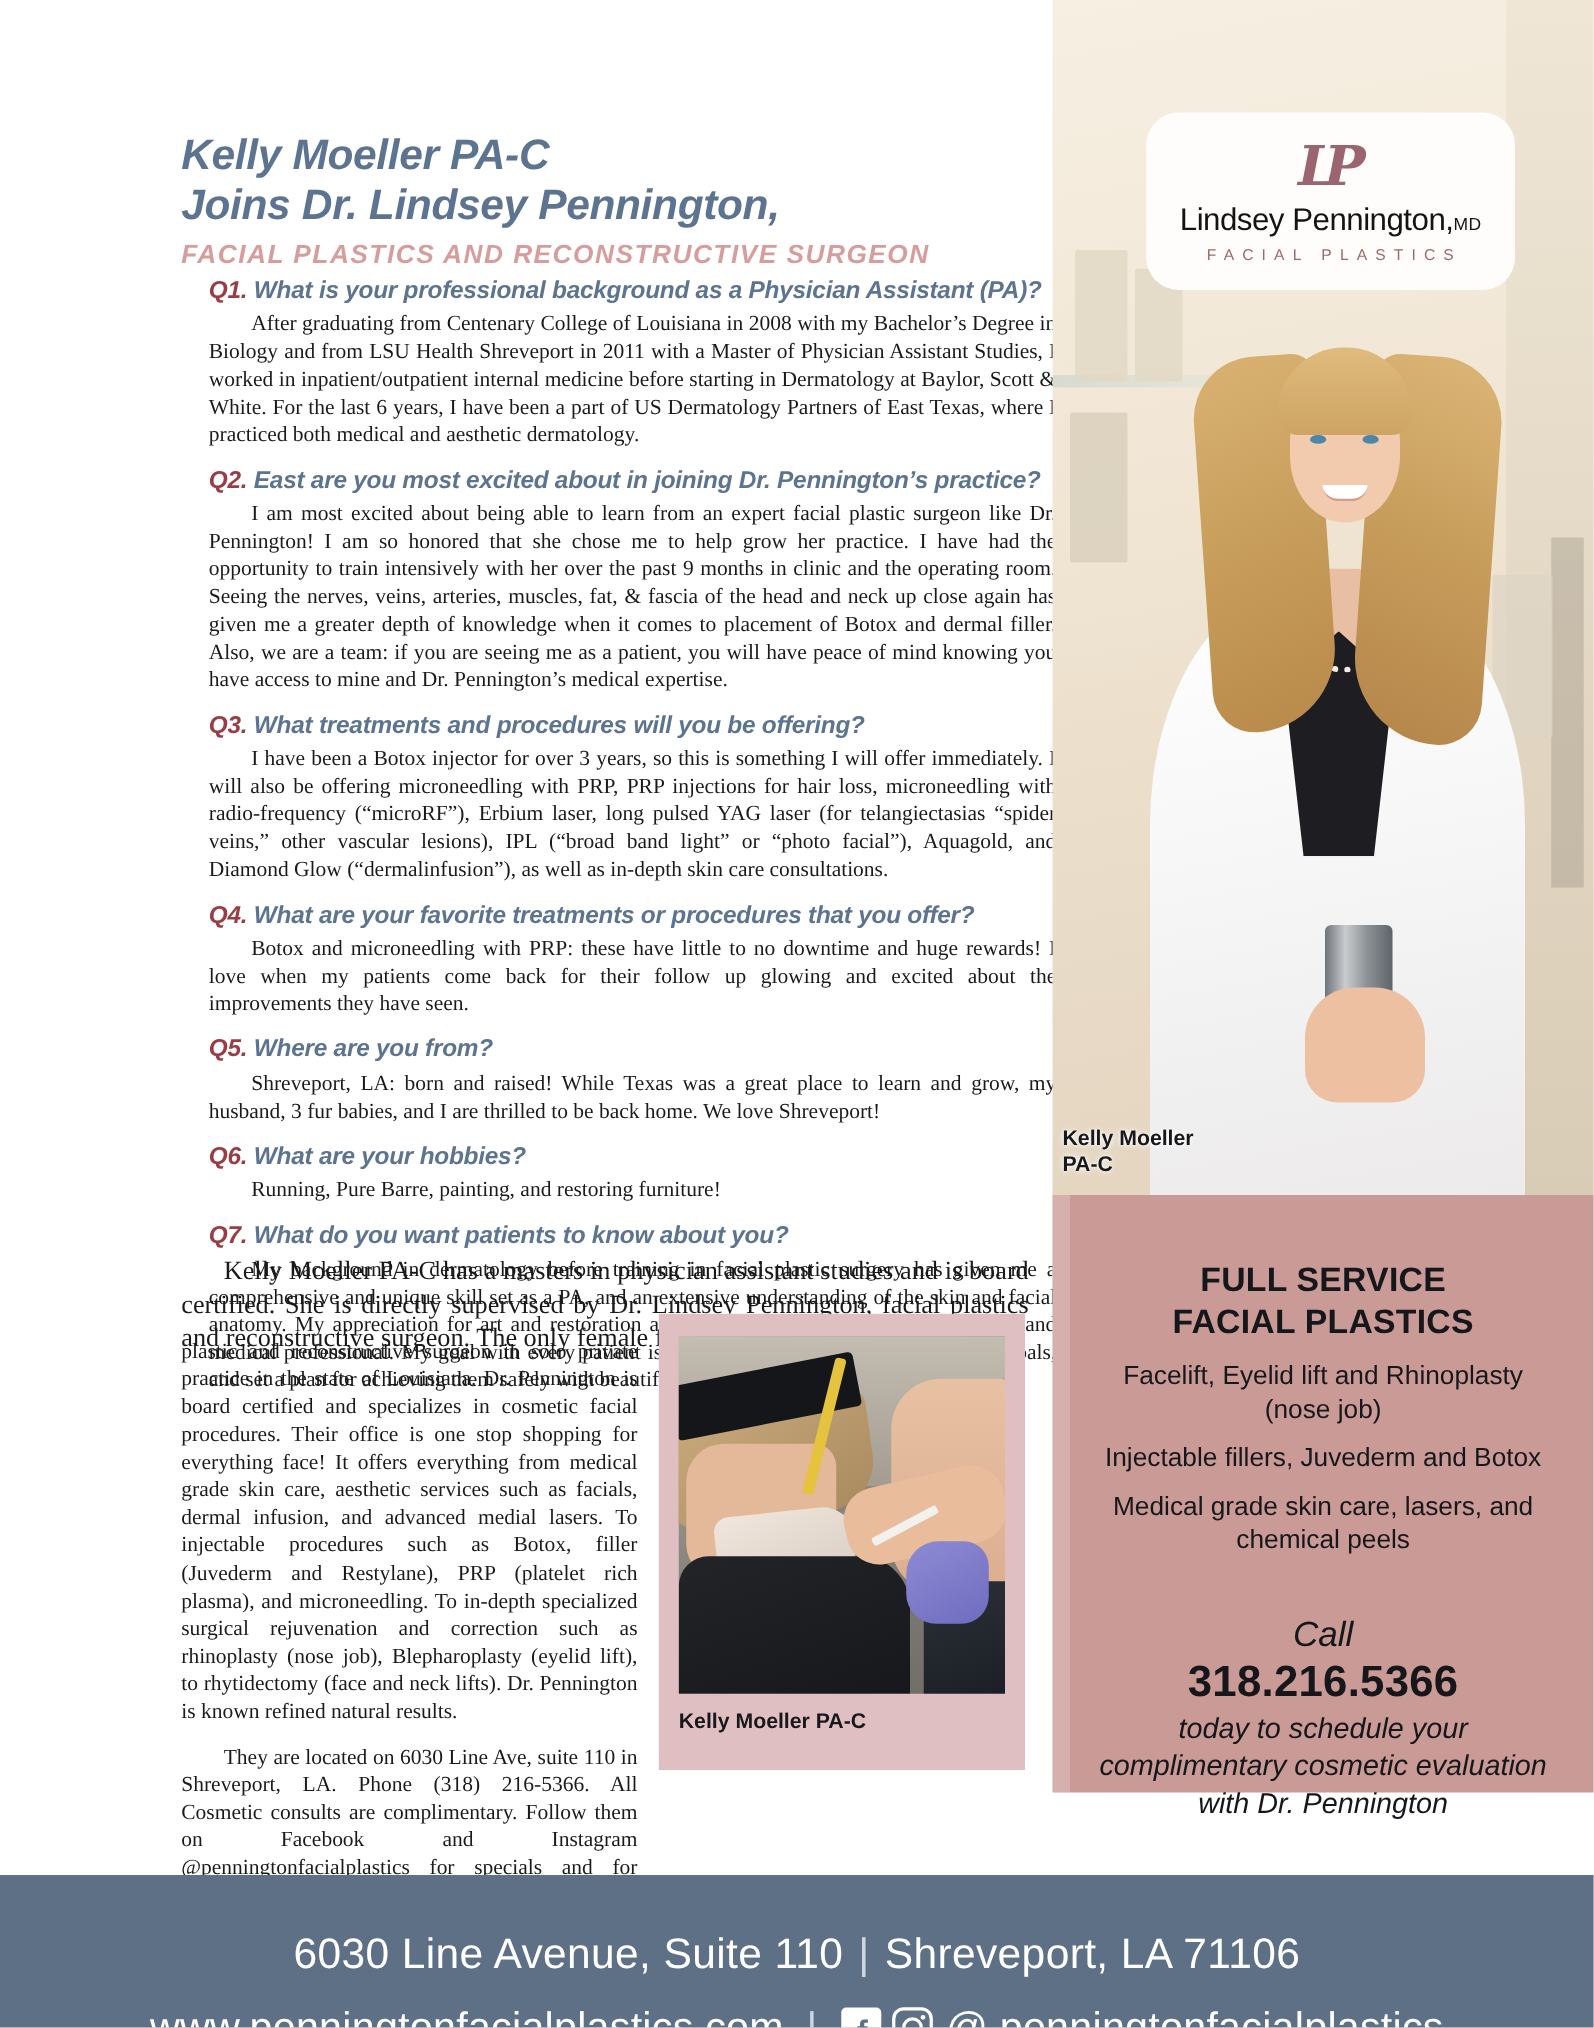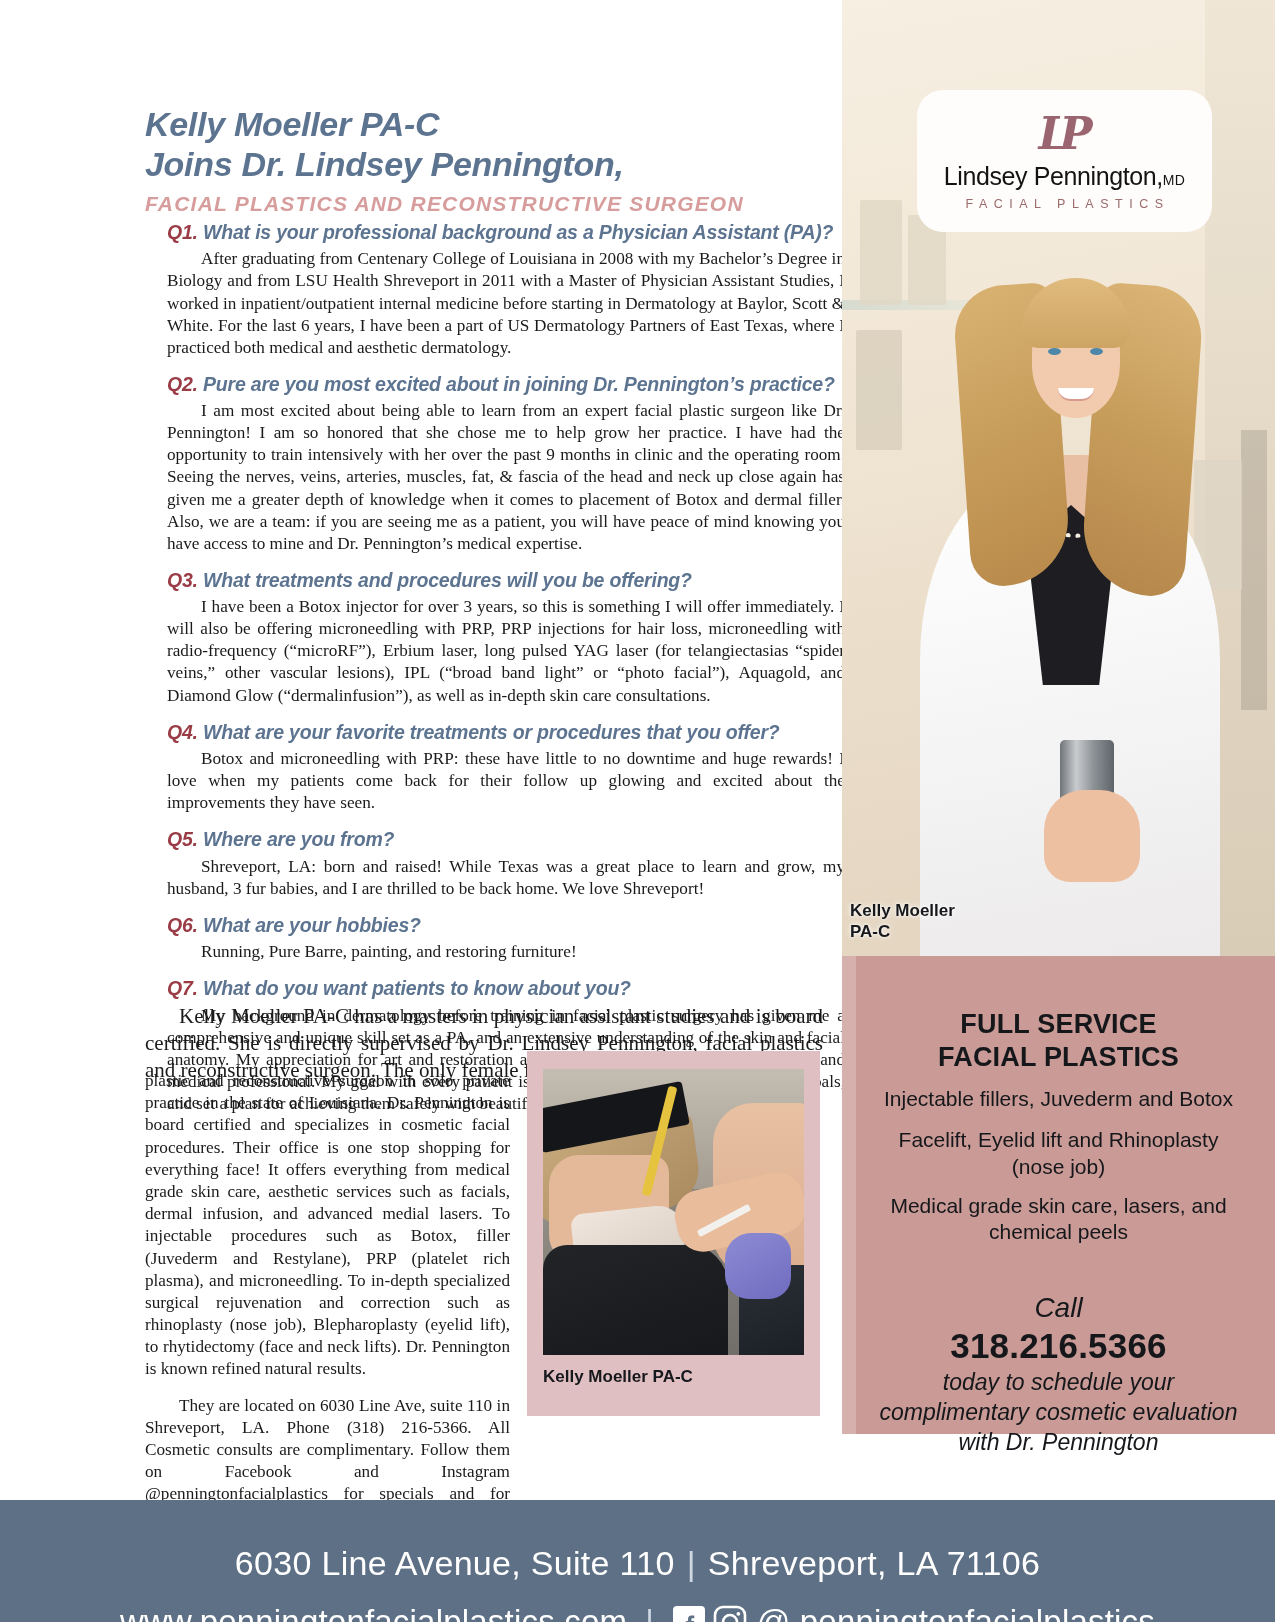--- a/index.html
+++ b/index.html
@@ -350,21 +350,21 @@
     <div class="qa-block">
 
       <div class="q-head">
         <span class="q-num">Q1.</span>
         <span>What is your professional background as a Physician Assistant (PA)?</span>
       </div>
       <div class="q-body">After graduating from Centenary College of Louisiana in 2008 with my Bachelor’s Degree in Biology and from LSU Health Shreveport in 2011 with a Master of Physician Assistant Studies, I worked in inpatient/outpatient internal medicine before starting in Dermatology at Baylor, Scott &amp; White. For the last 6 years, I have been a part of US Dermatology Partners of East Texas, where I practiced both medical and aesthetic dermatology.</div>
 
       <div class="q-head">
         <span class="q-num">Q2.</span>
-        <span>Pure are you most excited about in joining Dr. Pennington’s practice?</span>
+        <span>East are you most excited about in joining Dr. Pennington’s practice?</span>
       </div>
       <div class="q-body">I am most excited about being able to learn from an expert facial plastic surgeon like Dr. Pennington! I am so honored that she chose me to help grow her practice. I have had the opportunity to train intensively with her over the past 9 months in clinic and the operating room. Seeing the nerves, veins, arteries, muscles, fat, &amp; fascia of the head and neck up close again has given me a greater depth of knowledge when it comes to placement of Botox and dermal filler. Also, we are a team: if you are seeing me as a patient, you will have peace of mind knowing you have access to mine and Dr. Pennington’s medical expertise.</div>
 
       <div class="q-head">
         <span class="q-num">Q3.</span>
         <span>What treatments and procedures will you be offering?</span>
       </div>
       <div class="q-body">I have been a Botox injector for over 3 years, so this is something I will offer immediately. I will also be offering microneedling with PRP, PRP injections for hair loss, microneedling with radio-frequency (“microRF”), Erbium laser, long pulsed YAG laser (for telangiectasias “spider veins,” other vascular lesions), IPL (“broad band light” or “photo facial”), Aquagold, and Diamond Glow (“dermalinfusion”), as well as in-depth skin care consultations.</div>
 
       <div class="q-head">
@@ -460,22 +460,22 @@
         <div>PA-C</div>
       </div>
     </div>
 
     <div class="services-panel">
       <div class="sp-edge"></div>
       <div class="sp-title">
         <div>FULL SERVICE</div>
         <div>FACIAL PLASTICS</div>
       </div>
+      <div class="sp-line">Facelift, Eyelid lift and Rhinoplasty (nose job)</div>
       <div class="sp-line tight">Injectable fillers, Juvederm and Botox</div>
-      <div class="sp-line">Facelift, Eyelid lift and Rhinoplasty (nose job)</div>
       <div class="sp-line tight">Medical grade skin care, lasers, and chemical peels</div>
       <div class="sp-call">Call</div>
       <div class="sp-phone">318.216.5366</div>
       <div class="sp-cta">today to schedule your complimentary cosmetic evaluation with Dr. Pennington</div>
     </div>
 
   </div>
 
   <div class="footer">
     <div class="f-line1">

